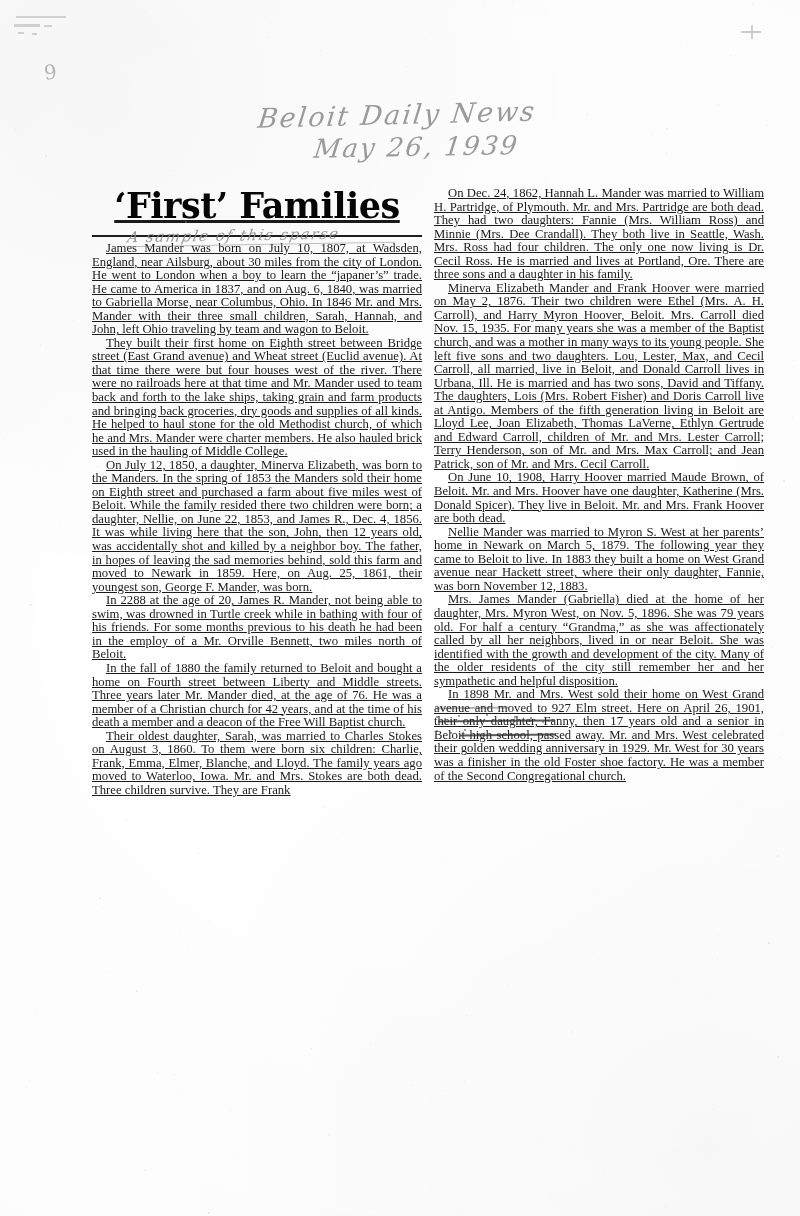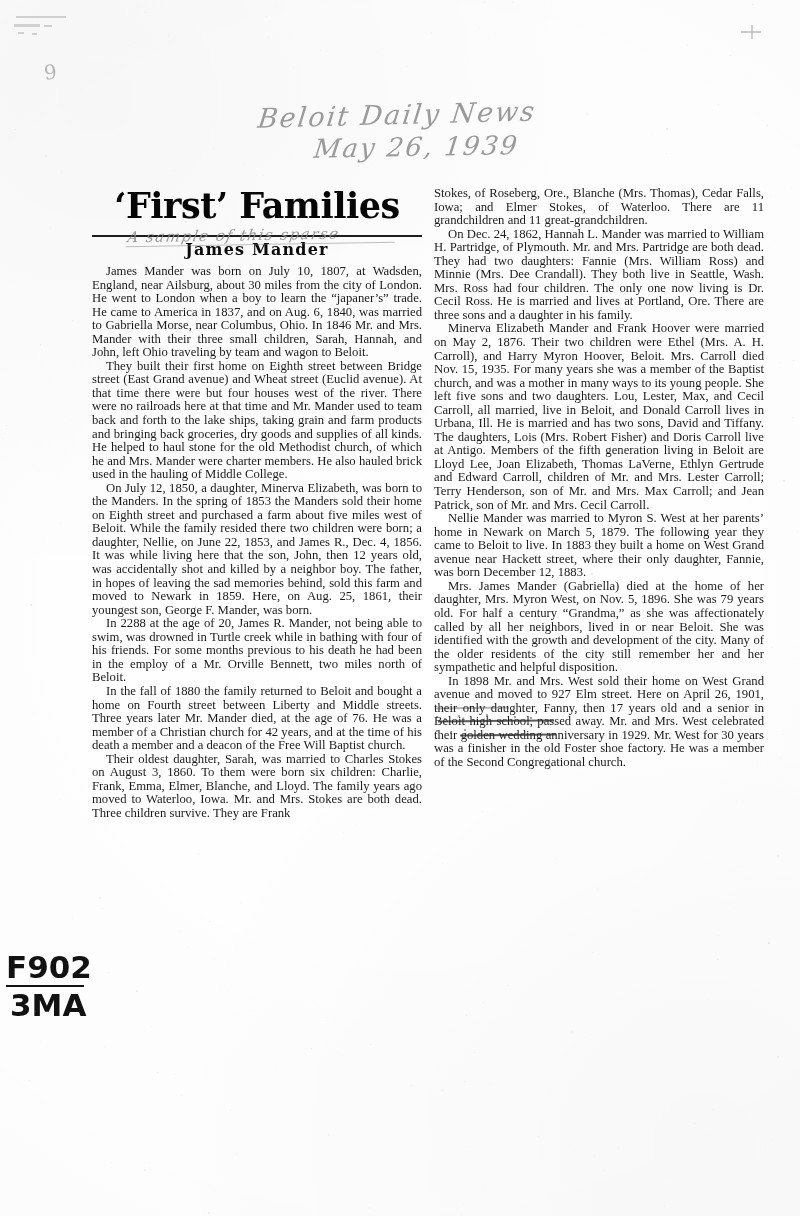--- a/index.html
+++ b/index.html
@@ -127,20 +127,21 @@
   }
 
   #clipping-columns {
     display: flex;
     gap: 12px;
     height: 100%;
   }
   .column {
     width: 330px;
     position: relative;
+    text-decoration: underline;
   }
 
   
   #headline-block {
     position: relative;
     padding-bottom: 2px;
   }
   #headline {
     font-family: "DejaVu Serif", serif;
     font-weight: bold;
@@ -252,53 +253,48 @@
 
   <svg id="corner-tick" viewBox="0 0 22 16">
     <path d="M1 8 H21 M12 1 V15" stroke="#6f6f6f" stroke-width="1.4" fill="none"></path>
   </svg>
 
   <div id="handwritten-source">
     <span class="hw-line1">Beloit Daily News</span>
     <span class="hw-line2">May 26, 1939</span>
   </div>
 
-  <div id="call-number">
-    <span class="cn-line1">F902</span>
-    <span class="cn-line2">3MA</span>
-  </div>
 
   <div id="clipping">
     <div id="clipping-columns">
 
       <div class="column" id="left-column">
 
         <div id="headline-block">
           <h1 id="headline">‘First’ Families</h1>
           <div id="headline-annotation">A sample of this sparse</div>
           <hr id="headline-rule">
-          <div id="subhead">James Mander</div>
         </div>
 
         <div class="col-body">
           <p>James Mander was born on July 10, 1807, at Wadsden, England, near Ailsburg, about 30 miles from the city of London. He went to London when a boy to learn the “japaner’s” trade. He came to America in 1837, and on Aug. 6, 1840, was married to Gabriella Morse, near Columbus, Ohio. In 1846 Mr. and Mrs. Mander with their three small children, Sarah, Hannah, and John, left Ohio traveling by team and wagon to Beloit.</p>
           <p>They built their first home on Eighth street between Bridge street (East Grand avenue) and Wheat street (Euclid avenue). At that time there were but four houses west of the river. There were no railroads here at that time and Mr. Mander used to team back and forth to the lake ships, taking grain and farm products and bringing back groceries, dry goods and supplies of all kinds. He helped to haul stone for the old Methodist church, of which he and Mrs. Mander were charter members. He also hauled brick used in the hauling of Middle College.</p>
           <p>On July 12, 1850, a daughter, Minerva Elizabeth, was born to the Manders. In the spring of 1853 the Manders sold their home on Eighth street and purchased a farm about five miles west of Beloit. While the family resided there two children were born; a daughter, Nellie, on June 22, 1853, and James R., Dec. 4, 1856. It was while living here that the son, John, then 12 years old, was accidentally shot and killed by a neighbor boy. The father, in hopes of leaving the sad memories behind, sold this farm and moved to Newark in 1859. Here, on Aug. 25, 1861, their youngest son, George F. Mander, was born.</p>
           <p>In 2288 at the age of 20, James R. Mander, not being able to swim, was drowned in Turtle creek while in bathing with four of his friends. For some months previous to his death he had been in the employ of a Mr. Orville Bennett, two miles north of Beloit.</p>
           <p>In the fall of 1880 the family returned to Beloit and bought a home on Fourth street between Liberty and Middle streets. Three years later Mr. Mander died, at the age of 76. He was a member of a Christian church for 42 years, and at the time of his death a member and a deacon of the Free Will Baptist church.</p>
           <p>Their oldest daughter, Sarah, was married to Charles Stokes on August 3, 1860. To them were born six children: Charlie, Frank, Emma, Elmer, Blanche, and Lloyd. The family years ago moved to Waterloo, Iowa. Mr. and Mrs. Stokes are both dead. Three children survive. They are Frank</p>
         </div>
       </div>
 
       <div class="column" id="right-column">
         <div class="col-body">
-          <p class="no-indent">Stokes, of Roseberg, Ore., Blanche (Mrs. Thomas), Cedar Falls, Iowa; and Elmer Stokes, of Waterloo. There are 11 grandchildren and 11 great-grandchildren.</p>
           <p>On Dec. 24, 1862, Hannah L. Mander was married to William H. Partridge, of Plymouth. Mr. and Mrs. Partridge are both dead. They had two daughters: Fannie (Mrs. William Ross) and Minnie (Mrs. Dee Crandall). They both live in Seattle, Wash. Mrs. Ross had four children. The only one now living is Dr. Cecil Ross. He is married and lives at Portland, Ore. There are three sons and a daughter in his family.</p>
           <p>Minerva Elizabeth Mander and Frank Hoover were married on May 2, 1876. Their two children were Ethel (Mrs. A. H. Carroll), and Harry Myron Hoover, Beloit. Mrs. Carroll died Nov. 15, 1935. For many years she was a member of the Baptist church, and was a mother in many ways to its young people. She left five sons and two daughters. Lou, Lester, Max, and Cecil Carroll, all married, live in Beloit, and Donald Carroll lives in Urbana, Ill. He is married and has two sons, David and Tiffany. The daughters, Lois (Mrs. Robert Fisher) and Doris Carroll live at Antigo. Members of the fifth generation living in Beloit are Lloyd Lee, Joan Elizabeth, Thomas LaVerne, Ethlyn Gertrude and Edward Carroll, children of Mr. and Mrs. Lester Carroll; Terry Henderson, son of Mr. and Mrs. Max Carroll; and Jean Patrick, son of Mr. and Mrs. Cecil Carroll.</p>
-          <p>Nellie Mander was married to Myron S. West at her parents’ home in Newark on March 5, 1879. The following year they came to Beloit to live. In 1883 they built a home on West Grand avenue near Hackett street, where their only daughter, Fannie, was born December 12, 1883.</p>
+          <p>On June 10, 1908, Harry Hoover married Maude Brown, of Beloit. Mr. and Mrs. Hoover have one daughter, Katherine (Mrs. Donald Spicer). They live in Beloit. Mr. and Mrs. Frank Hoover are both dead.</p>
+          <p>Nellie Mander was married to Myron S. West at her parents’ home in Newark on March 5, 1879. The following year they came to Beloit to live. In 1883 they built a home on West Grand avenue near Hackett street, where their only daughter, Fannie, was born November 12, 1883.</p>
           <p>Mrs. James Mander (Gabriella) died at the home of her daughter, Mrs. Myron West, on Nov. 5, 1896. She was 79 years old. For half a century “Grandma,” as she was affectionately called by all her neighbors, lived in or near Beloit. She was identified with the growth and development of the city. Many of the older residents of the city still remember her and her sympathetic and helpful disposition.</p>
           <p>In 1898 Mr. and Mrs. West sold their home on West Grand avenue and moved to 927 Elm street. Here on April 26, 1901, their only daughter, Fanny, then 17 years old and a senior in Beloit high school, passed away. Mr. and Mrs. West celebrated their golden wedding anniversary in 1929. Mr. West for 30 years was a finisher in the old Foster shoe factory. He was a member of the Second Congregational church.</p>
         </div>
 
         <span class="pencil-strike" style="left:4px; top:534px; width:116px; transform:rotate(-0.6deg);"></span>
         <span class="pencil-strike" style="left:26px; top:548px; width:96px; transform:rotate(-0.5deg);"></span>
         <span class="pencil-strike" style="left:1px; top:521px; width:74px; opacity:0.35; transform:rotate(-0.6deg);"></span>
 
         <div class="pencil-dots" style="left:0px; top:516px; width:140px; height:40px;">
           <i style="left:2px;  top:14px;"></i>

